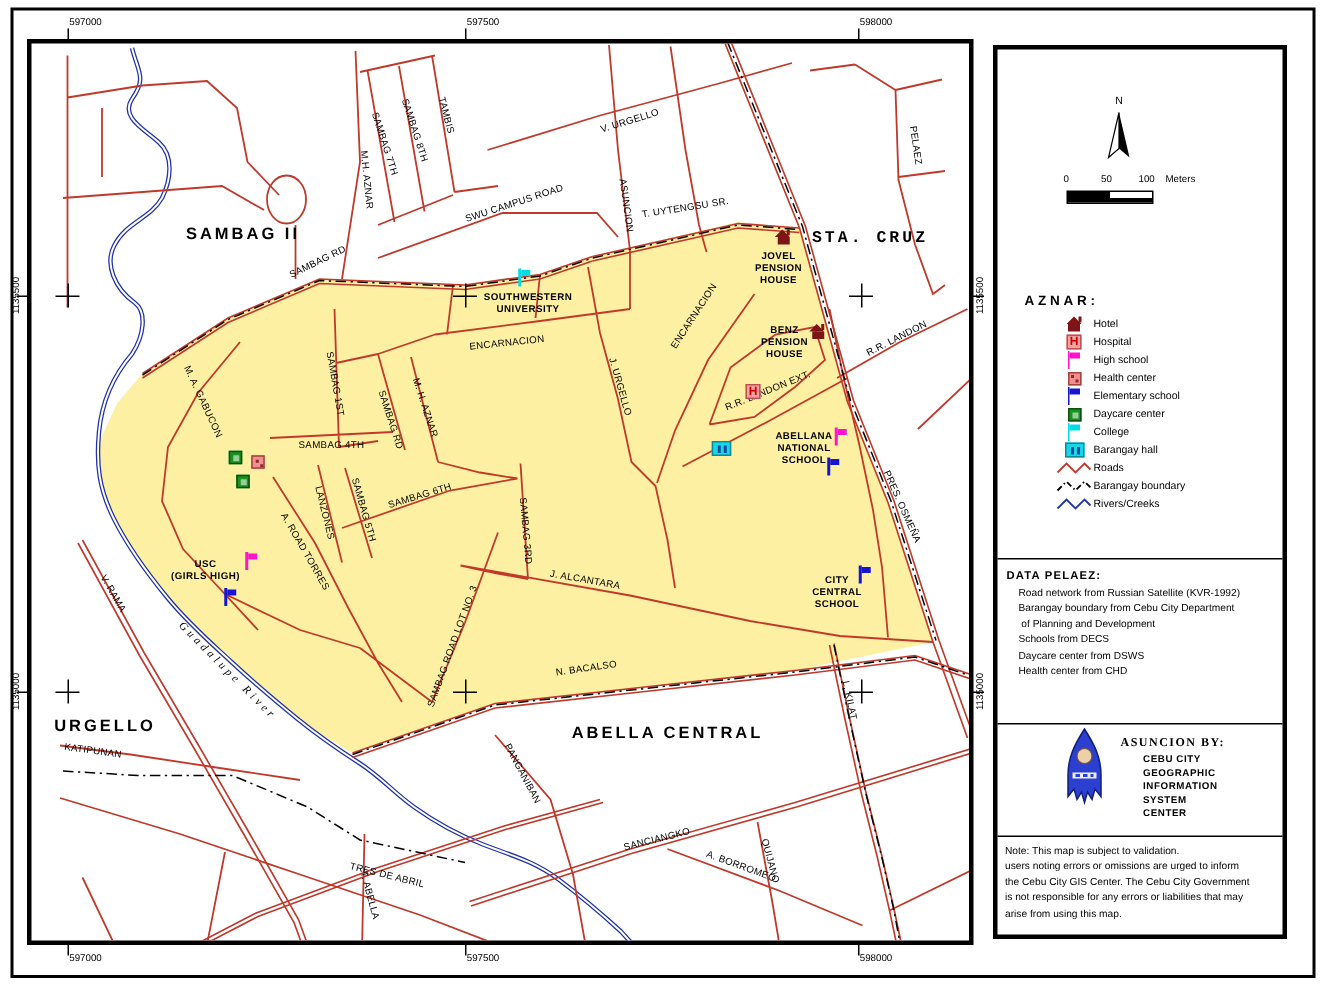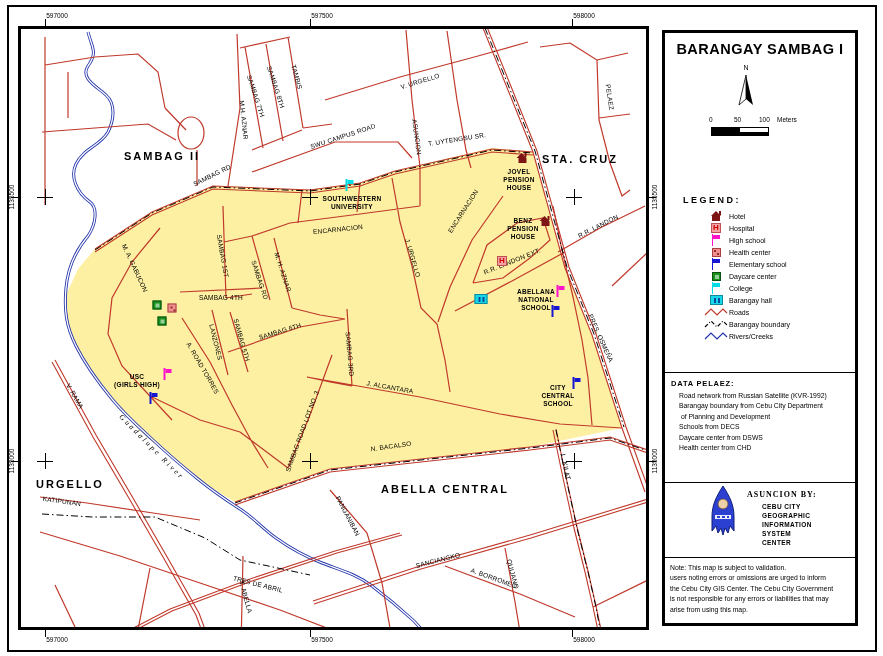--- a/index.html
+++ b/index.html
@@ -141,21 +141,21 @@
         <div class="street-label" style="position: absolute; left: 545px; top: 438px; transform: translate(-50%, -50%) rotate(78deg);">L. KILAT</div>
         <div class="street-label" style="position: absolute; left: 54px; top: 367px; transform: translate(-50%, -50%) rotate(60deg);">V. RAMA</div>
         <div class="street-label" style="position: absolute; left: 41px; top: 472px; transform: translate(-50%, -50%) rotate(8deg);">KATIPUNAN</div>
         <div class="street-label" style="position: absolute; left: 327px; top: 487px; transform: translate(-50%, -50%) rotate(62deg);">PANGANIBAN</div>
         <div class="street-label" style="position: absolute; left: 417px; top: 531px; transform: translate(-50%, -50%) rotate(-14deg);">SANCIANGKO</div>
         <div class="street-label" style="position: absolute; left: 473px; top: 549px; transform: translate(-50%, -50%) rotate(20deg);">A. BORROMEO</div>
         <div class="street-label" style="position: absolute; left: 492px; top: 545px; transform: translate(-50%, -50%) rotate(75deg);">QUIJANO</div>
         <div class="street-label" style="position: absolute; left: 237px; top: 555px; transform: translate(-50%, -50%) rotate(14deg);">TRES DE ABRIL</div>
         <div class="street-label" style="position: absolute; left: 225px; top: 568px; transform: translate(-50%, -50%) rotate(75deg);">T. ABELLA</div>
         <div class="area-label" style="position: absolute; left: 141px; top: 127px; transform: translate(-50%, -50%);">SAMBAG II</div>
-        <div class="area-label" style="position: absolute; left: 559px; top: 130px; transform: translate(-50%, -50%);">STA. CRUZ</div>
+        <div class="area-label" style="position: absolute; left: 559px; top: 130px; transform: translate(-50%, -50%); font-family: Liberation Mono, monospace;">STA. CRUZ</div>
         <div class="area-label" style="position: absolute; left: 49px; top: 455px; transform: translate(-50%, -50%);">URGELLO</div>
         <div class="area-label" style="position: absolute; left: 424px; top: 460px; transform: translate(-50%, -50%);">ABELLA CENTRAL</div>
         <div class="river-label" style="position: absolute; left: 131px; top: 418px; transform: translate(-50%, -50%) rotate(45deg);">Guadalupe River</div>
         <div class="poi-label" style="position: absolute; left: 331px; top: 174px; transform: translate(-50%, -50%);">SOUTHWESTERN
 UNIVERSITY</div>
         <div class="poi-label" style="position: absolute; left: 498px; top: 151px; transform: translate(-50%, -50%);">JOVEL
 PENSION
 HOUSE</div>
         <div class="poi-label" style="position: absolute; left: 502px; top: 200px; transform: translate(-50%, -50%);">BENZ
 PENSION
@@ -233,38 +233,37 @@
       <div class="tick" style="left: 648px; top: 461px; width: 8px; height: 1px;"></div>
       <div class="crosshair" style="left: 45px; top: 197px;"></div>
       <div class="crosshair" style="left: 310px; top: 197px;"></div>
       <div class="crosshair" style="left: 574px; top: 197px;"></div>
       <div class="crosshair" style="left: 45px; top: 461px;"></div>
       <div class="crosshair" style="left: 310px; top: 461px;"></div>
       <div class="crosshair" style="left: 574px; top: 461px;"></div>
     </div>
 
   <div class="panel">
-    <div class="panel-title">BARANGAY SAMBAG I</div>
     <div class="north-label">N</div>
     <span class="north-arrow">
       <svg width="22" height="34" viewBox="0 0 22 34">
         <path d="M11,1 L18,31 L11,25 Z" fill="#000"></path>
         <path d="M11,1 L4,31 L11,25 Z" fill="#fff" stroke="#000" stroke-width="0.8"></path>
       </svg>
     </span>
     <span class="sb-label" style="left:44px;top:83px;">0</span>
     <span class="sb-label" style="left:69px;top:83px;">50</span>
     <span class="sb-label" style="left:94px;top:83px;">100</span>
     <span class="sb-label" style="left:112px;top:83px;">Meters</span>
     <div class="scalebar">
         <div class="s1"></div>
         <div class="s2"></div>
       </div>
 
-    <div class="legend-title">LEGEND:</div>
+    <div class="legend-title">AZNAR:</div>
     <div class="legend-list" id="legend-list">
         <div class="legend-row">
           <span class="legend-ic">
             <span class="mk mk-hotel">
               <i class="roof"></i>
               <i class="chim"></i>
               <i class="body"></i>
             </span>
           </span>
           <span>Hotel</span>

